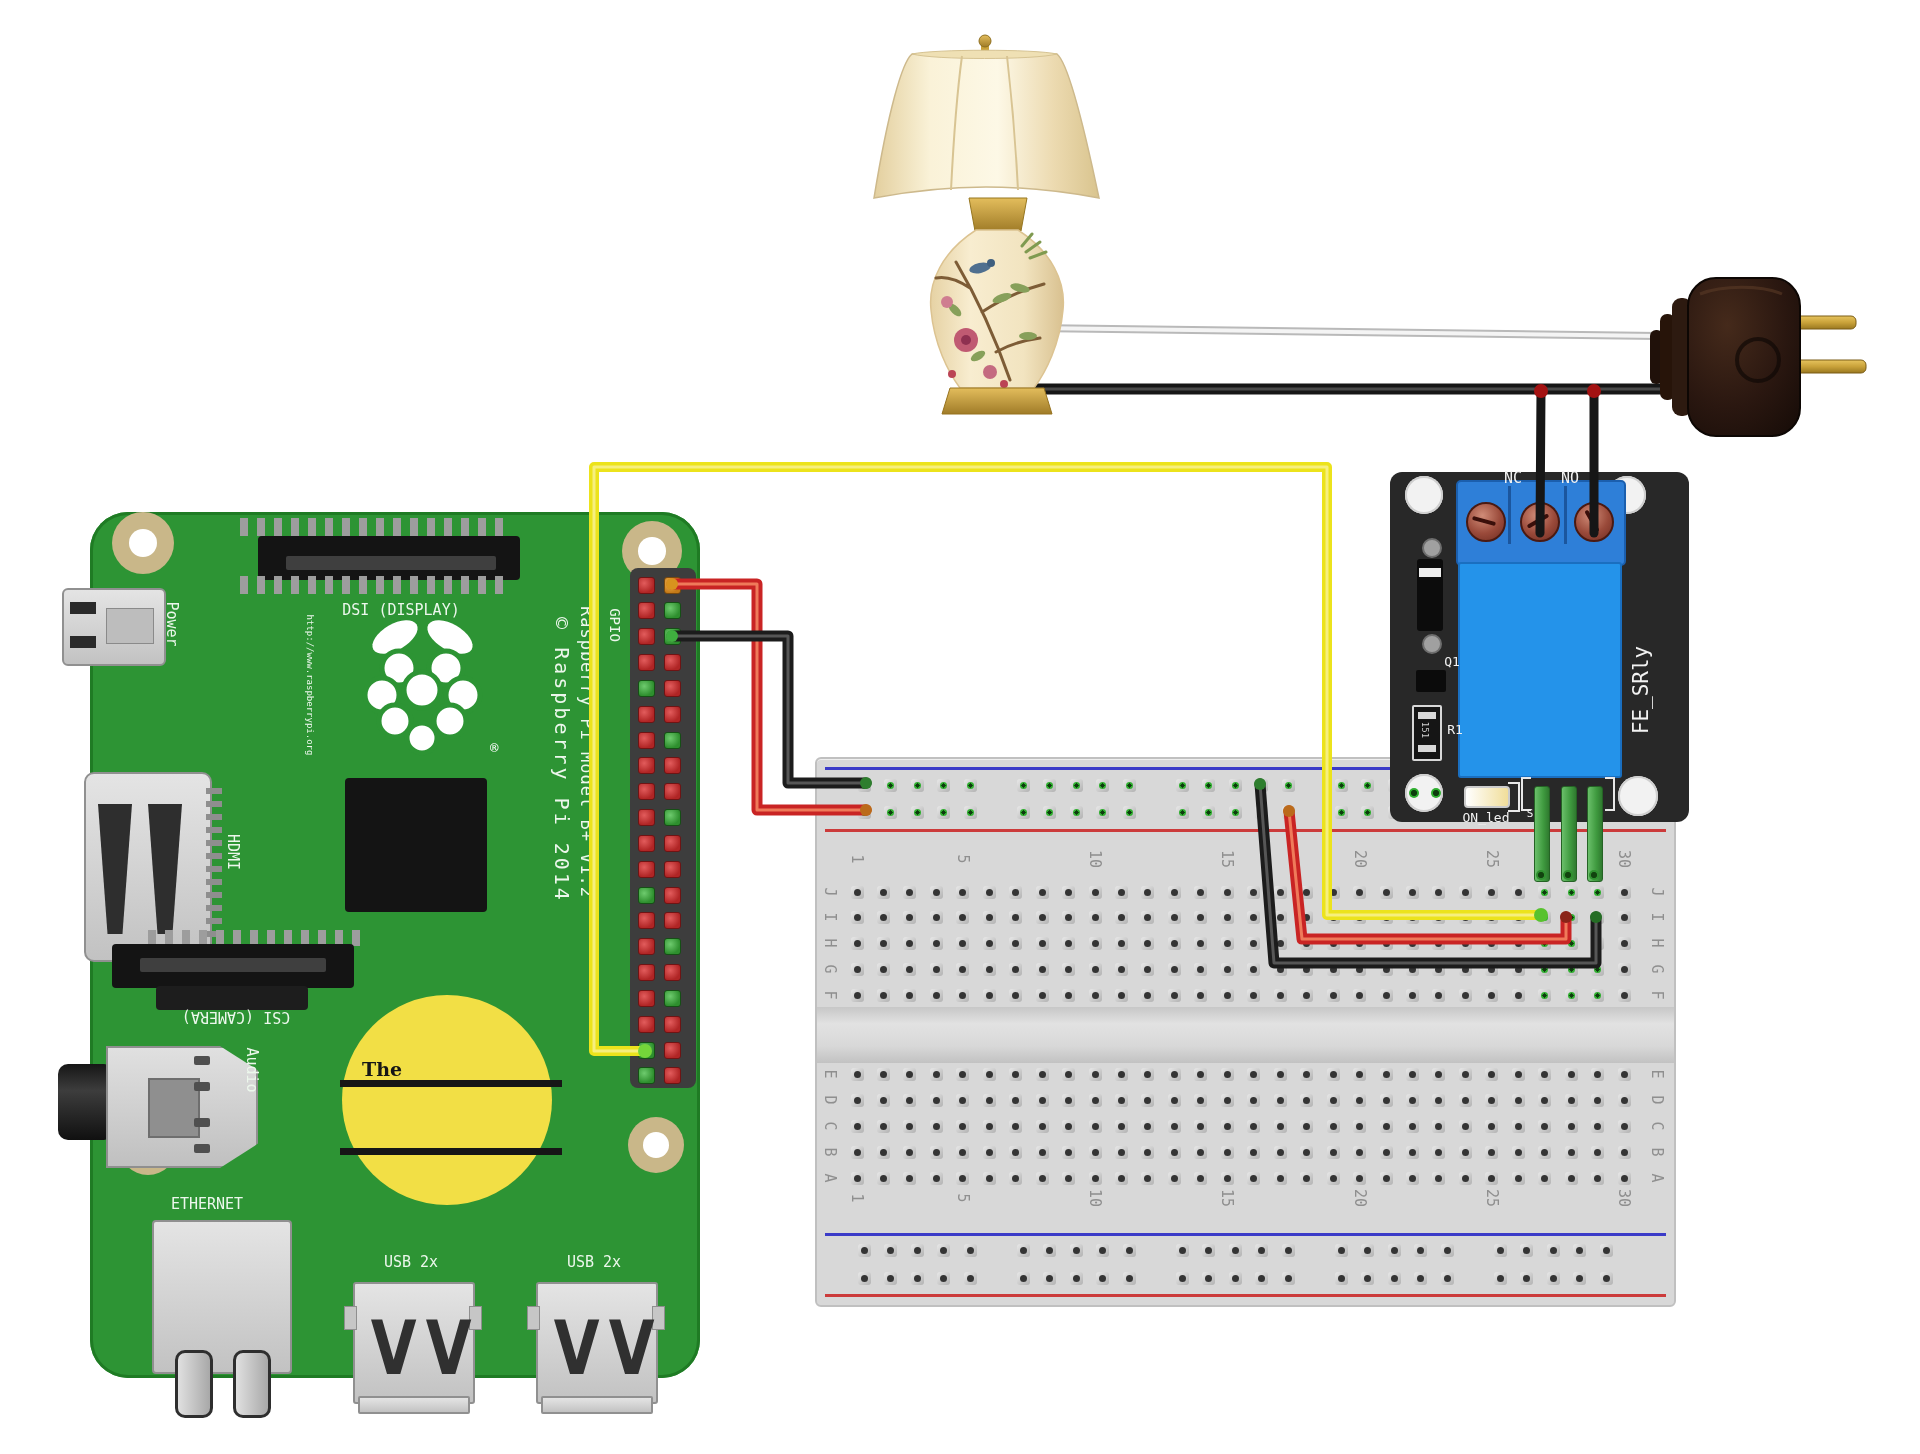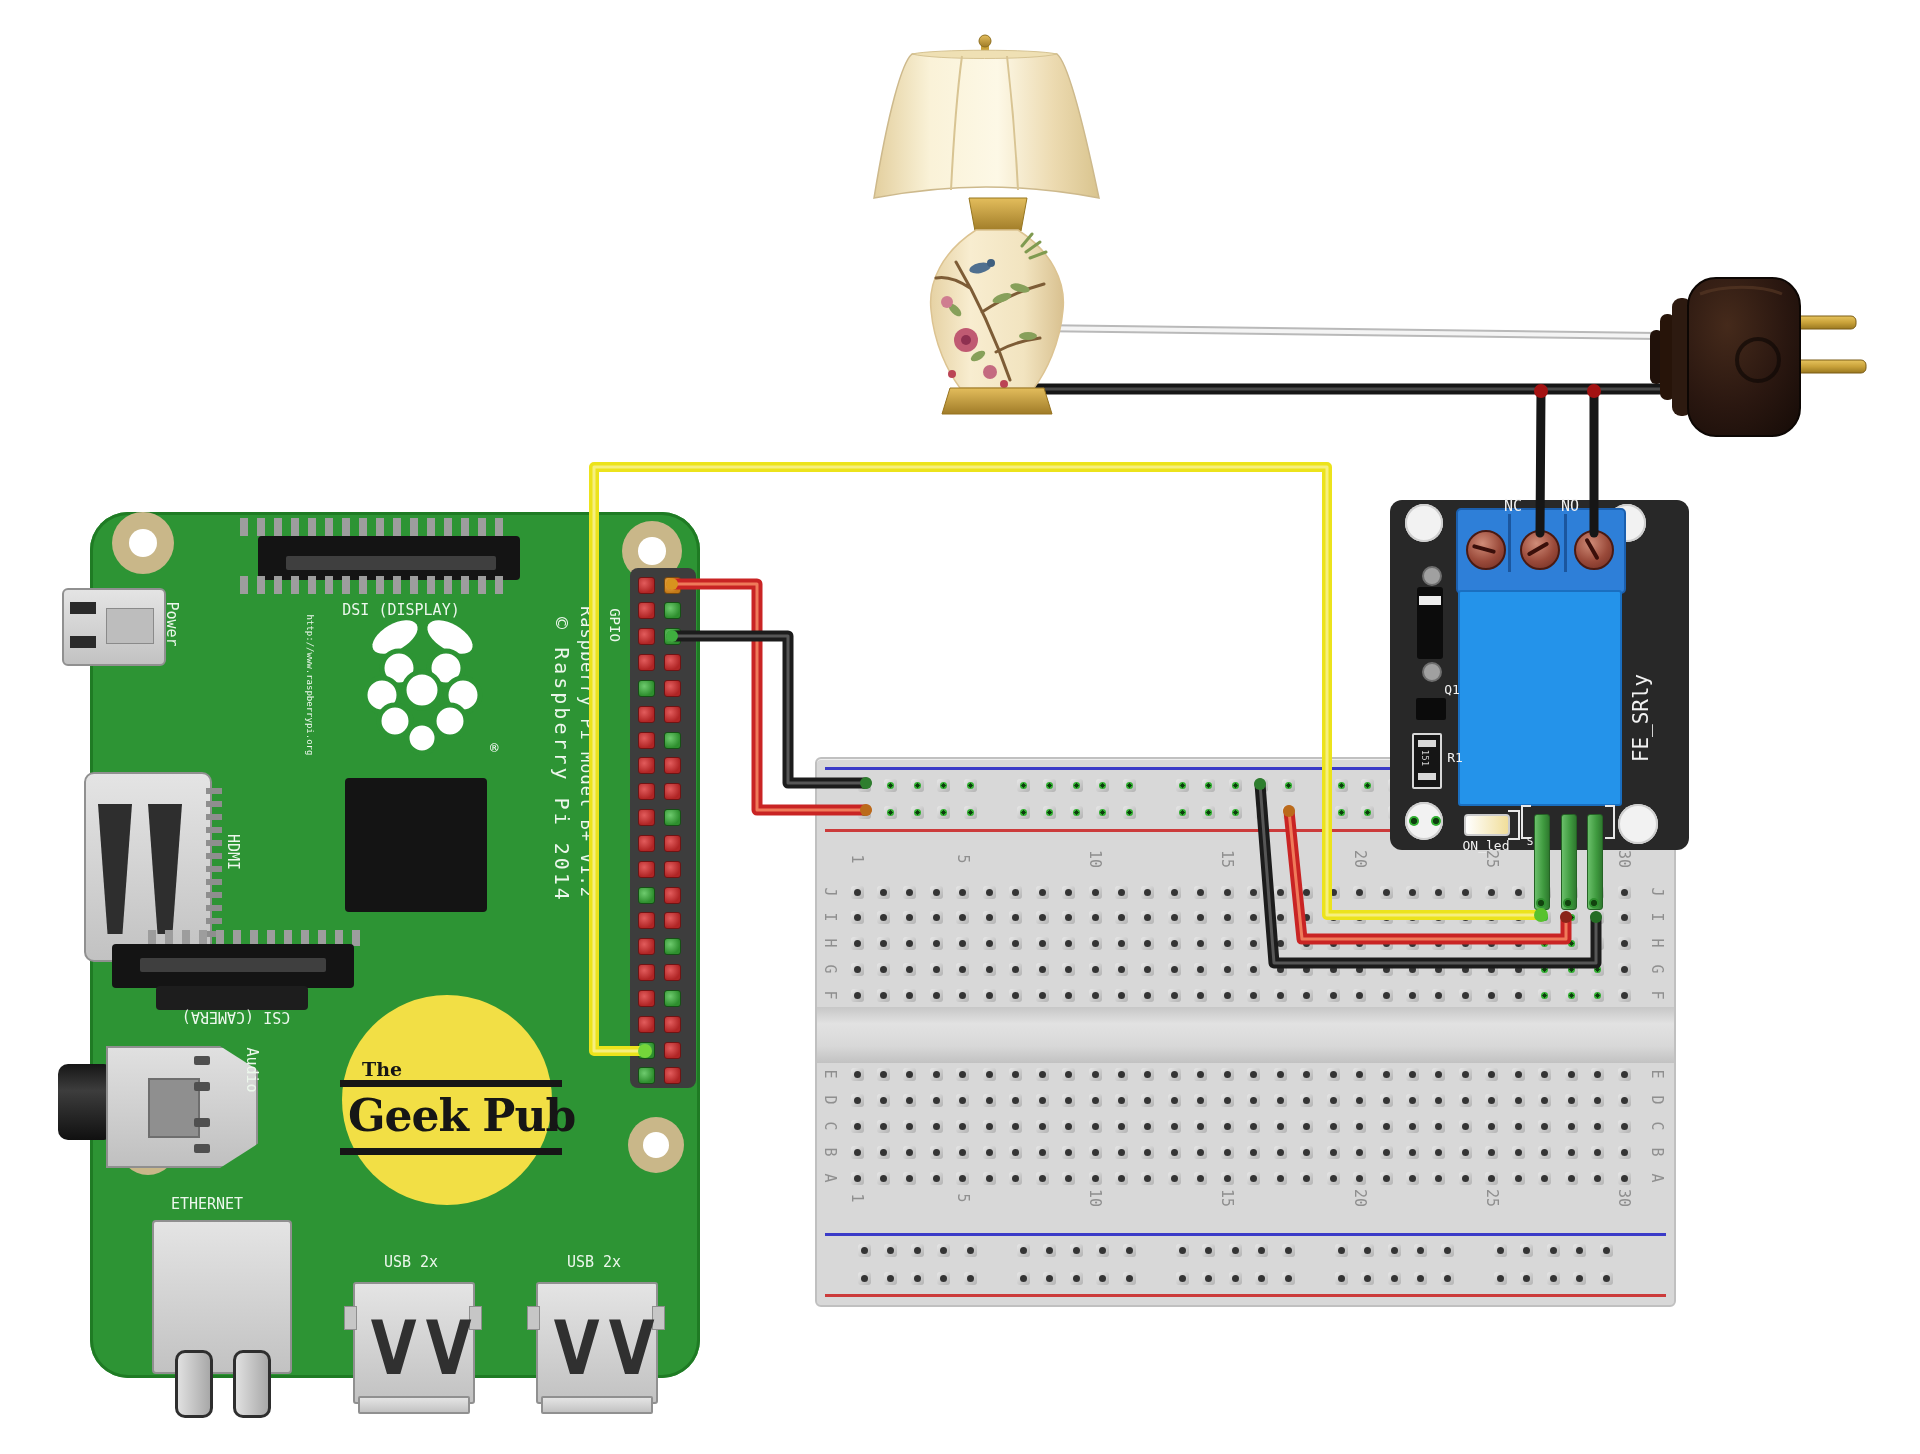--- a/index.html
+++ b/index.html
@@ -36,21 +36,21 @@
   
   .bb{left:815px;top:757px;width:857px;height:546px;background:#d8d8d8;border:2px solid #c0c0c0;border-radius:6px;
       box-shadow:inset 0 1px 0 #efefef}
   .railline{position:absolute;height:3px;width:841px;left:8px}
   .bh{position:absolute;width:13px;height:13px;border-radius:3px;background:linear-gradient(135deg,#e9e9e9,#b2b2b2)}
   .bh::after{content:"";position:absolute;left:3px;top:3px;width:7px;height:7px;border-radius:50%;background:#343434}
   .bh-g::after{background:radial-gradient(circle,#0e3c0e 40%,#2fae2f 45%)}
   .bbl{position:absolute;color:#8f8f8f;font-size:15px;transform:translate(-50%,-50%) rotate(90deg)}
   .bbchannel{position:absolute;left:0;width:857px;background:linear-gradient(180deg,#c7c7c7,#e2e2e2 30%,#d8d8d8 70%,#c2c2c2)}
   
-  .relay{left:1390px;top:500px;width:299px;height:350px;background:#282828;border-radius:12px}
+  .relay{left:1390px;top:472px;width:299px;height:350px;background:#282828;border-radius:12px}
   .whole{position:absolute;border-radius:50%;background:#f2f2f2;box-shadow:inset 0 0 0 2px #cfcfcf}
   .screw{position:absolute;width:36px;height:36px;border-radius:50%;border:2px solid #4a1a12;
          background:radial-gradient(circle at 40% 32%,#d08c78,#9a4a3a 55%,#6e2c22)}
   .screw::after{content:"";position:absolute;left:4px;top:15px;width:24px;height:4px;background:#3a0f0a;
          border-radius:2px;transform:rotate(var(--r,20deg))}
   .rlab{position:absolute;color:#f2f2f2;white-space:nowrap;transform:translate(-50%,-50%)}
   .rpin{position:absolute;width:14px;height:94px;border-radius:3px;border:1px solid #256325;
         background:linear-gradient(90deg,#6abf6a,#3f9a3f 60%,#2f7a2f)}
   .rpin::after{content:"";position:absolute;bottom:1px;left:1px;width:10px;height:10px;border-radius:50%;
         background:radial-gradient(#12430f 40%,#2f8f2f 45%)}
@@ -608,21 +608,20 @@
     <div class="abs" style="left:58px;top:566px;width:48px;height:56px;background:#8f8f8f;border:2px solid #6e6e6e"></div>
     <div class="rivet" style="left:104px;top:544px;width:16px;height:9px"></div>
     <div class="rivet" style="left:104px;top:570px;width:16px;height:9px"></div>
     <div class="rivet" style="left:104px;top:606px;width:16px;height:9px"></div>
     <div class="rivet" style="left:104px;top:632px;width:16px;height:9px"></div>
     <div class="lab v" style="left:162px;top:558px">Audio</div>
 
     <div class="geek-circle" style="left:252px;top:483px;width:210px;height:210px"></div>
     <div class="geek-bar" style="left:250px;top:568px;width:222px;height:7px"></div>
     <div class="geek-text" style="left:272px;top:546px;font-size:19px">The</div>
-    <div class="geek-text" style="left:258px;top:578px;font-size:44px;letter-spacing:-1px">Geek Pub</div>
     <div class="geek-bar" style="left:250px;top:636px;width:222px;height:7px"></div>
 
     <div class="lab" style="left:117px;top:692px">ETHERNET</div>
     <div class="conn" style="left:62px;top:708px;width:136px;height:150px;border-radius:4px"></div>
     <div class="abs" style="left:85px;top:838px;width:32px;height:62px;background:linear-gradient(90deg,#e0e0e0,#a8a8a8);border:3px solid #2e2e2e;border-radius:10px"></div>
     <div class="abs" style="left:143px;top:838px;width:32px;height:62px;background:linear-gradient(90deg,#e0e0e0,#a8a8a8);border:3px solid #2e2e2e;border-radius:10px"></div>
 
     <div class="lab" style="left:321px;top:750px">USB 2x</div>
     <div class="conn" style="left:263px;top:770px;width:118px;height:118px;border-radius:3px"></div>
     <div class="abs" style="left:254px;top:794px;width:11px;height:22px;background:#c6c6c6;border:1px solid #8f8f8f"></div>

